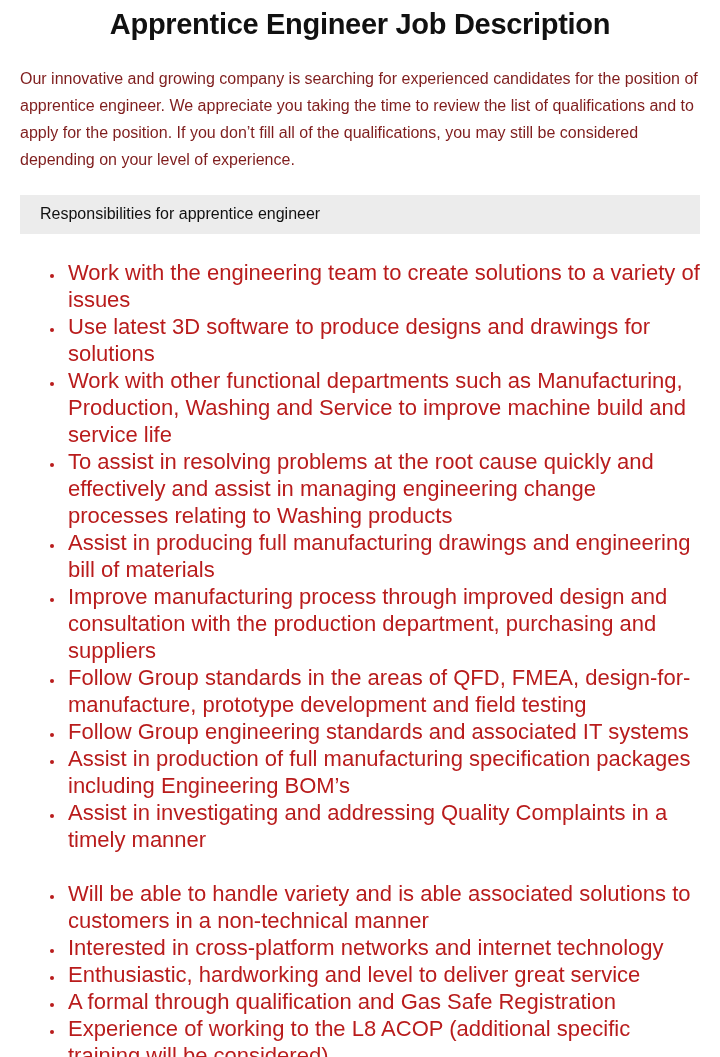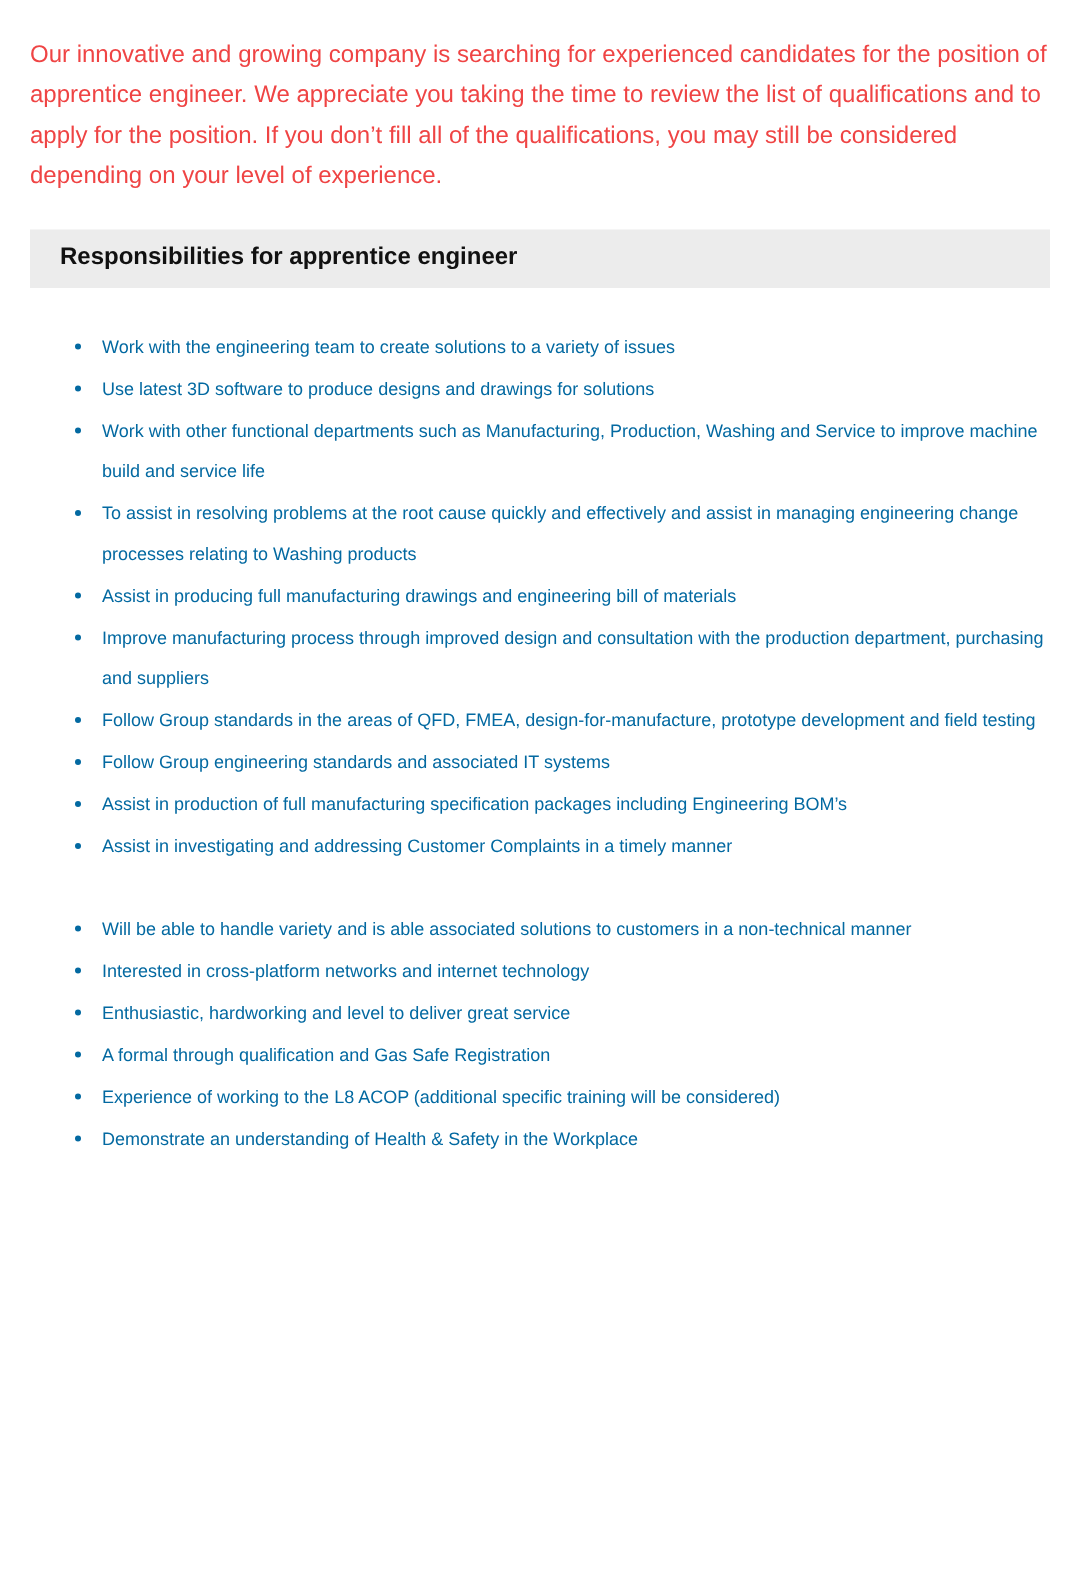--- a/index.html
+++ b/index.html
@@ -23,68 +23,69 @@
     font-weight: 800;
     text-align: center;
     letter-spacing: -0.3px;
     margin: 6px 0 0 0;
     color: #111111;
   }
   .intro {
     font-size: 16px;
     line-height: 27px;
     margin: 23px 0 0 0;
-    color: #ef4444;
+    color: #7f1d1d;
   }
   .section-bar {
     margin: 22px 0 0 0;
     padding: 10px 20px 11px 20px;
     font-size: 16px;
-    font-weight: 700;
+    font-weight: 400;
     color: #111111;
   }
   .bullet-list {
     margin: 25px 0 27px 0;
     padding: 0 0 0 45px;
-    font-size: 12px;
+    font-size: 22px;
     line-height: 27px;
-    color: #0369a1;
+    color: #b91c1c;
   }
   .bullet-list li {
     margin: 0;
     padding-left: 3px;
     list-style-type: disc;
   }
   .bullet-list li::marker {
     font-size: 13px;
   }
 </style>
 </head>
 <body>
 
 <div class="doc">
 
+  <h1 class="page-title">Apprentice Engineer Job Description</h1>
 
   <p class="intro">Our innovative and growing company is searching for experienced candidates for the position of apprentice engineer. We appreciate you taking the time to review the list of qualifications and to apply for the position. If you don’t fill all of the qualifications, you may still be considered depending on your level of experience.</p>
 
   <div class="section-bar" style="background: rgb(236, 236, 236);">
     <span>Responsibilities for apprentice engineer</span>
   </div>
 
   <ul class="bullet-list">
       <li>Work with the engineering team to create solutions to a variety of issues</li>
       <li>Use latest 3D software to produce designs and drawings for solutions</li>
       <li>Work with other functional departments such as Manufacturing, Production, Washing and Service to improve machine build and service life</li>
       <li>To assist in resolving problems at the root cause quickly and effectively and assist in managing engineering change processes relating to Washing products</li>
       <li>Assist in producing full manufacturing drawings and engineering bill of materials</li>
       <li>Improve manufacturing process through improved design and consultation with the production department, purchasing and suppliers</li>
       <li>Follow Group standards in the areas of QFD, FMEA, design-for-manufacture, prototype development and field testing</li>
       <li>Follow Group engineering standards and associated IT systems</li>
       <li>Assist in production of full manufacturing specification packages including Engineering BOM’s</li>
-      <li>Assist in investigating and addressing Customer Complaints in a timely manner</li>
+      <li>Assist in investigating and addressing Quality Complaints in a timely manner</li>
     </ul>
 
 
   <ul class="bullet-list">
       <li>Will be able to handle variety and is able associated solutions to customers in a non-technical manner</li>
       <li>Interested in cross-platform networks and internet technology</li>
       <li>Enthusiastic, hardworking and level to deliver great service</li>
       <li>A formal through qualification and Gas Safe Registration</li>
       <li>Experience of working to the L8 ACOP (additional specific training will be considered)</li>
       <li>Demonstrate an understanding of Health &amp; Safety in the Workplace</li>

